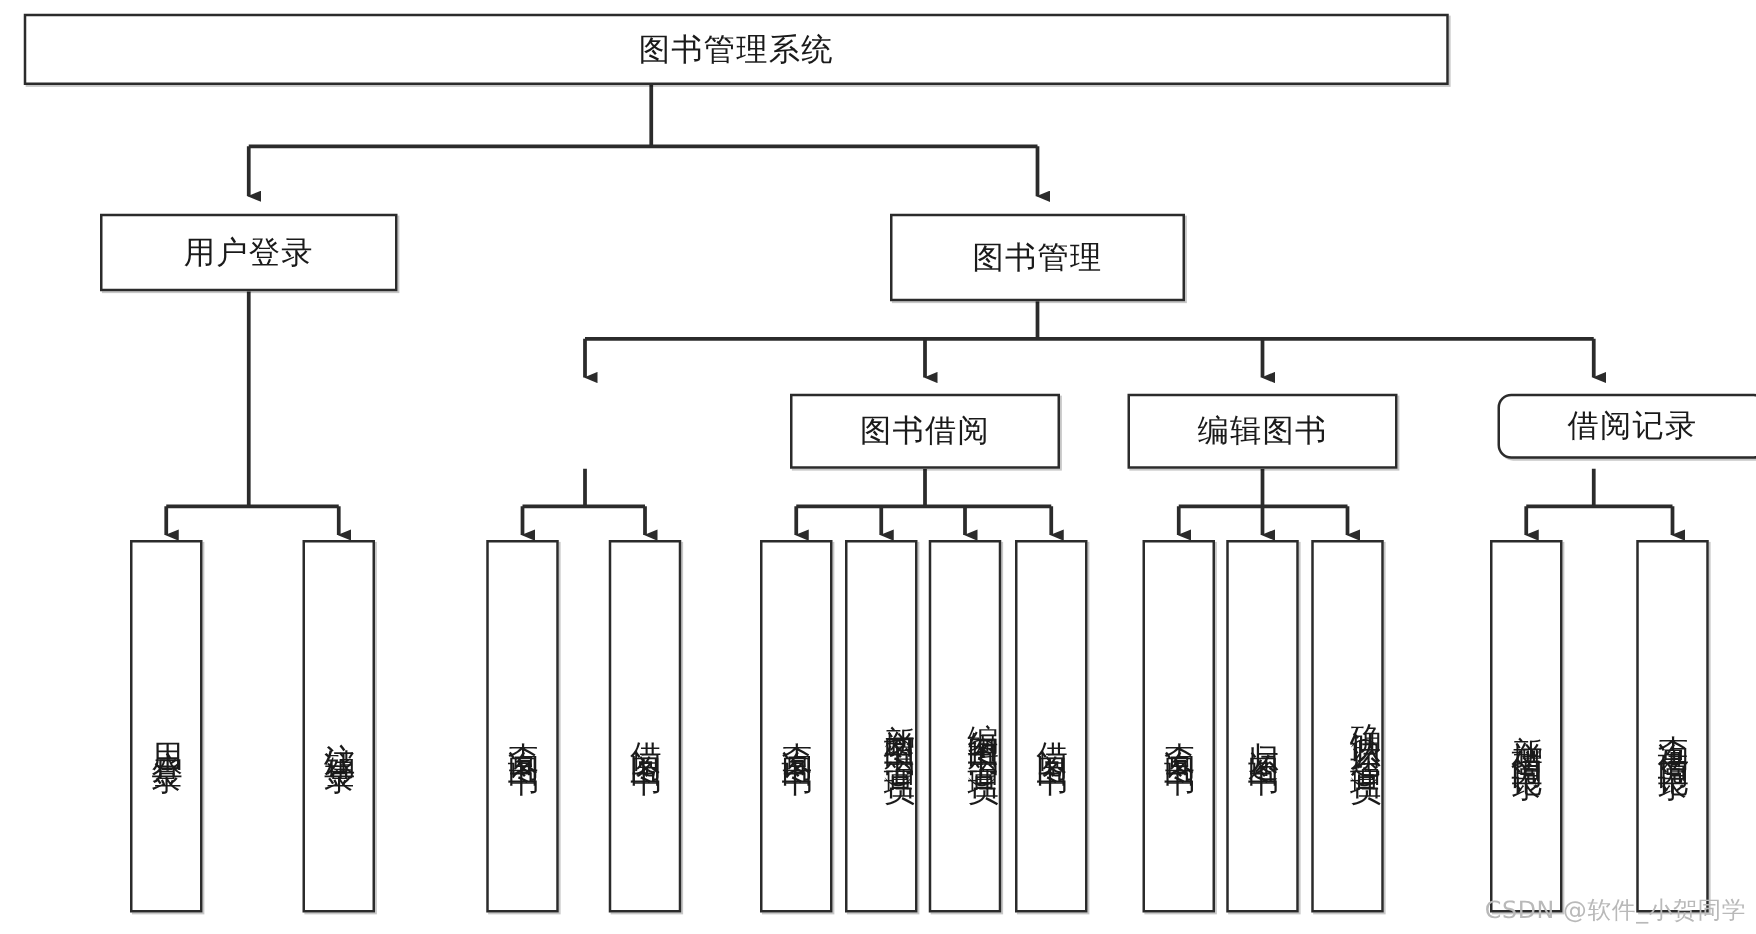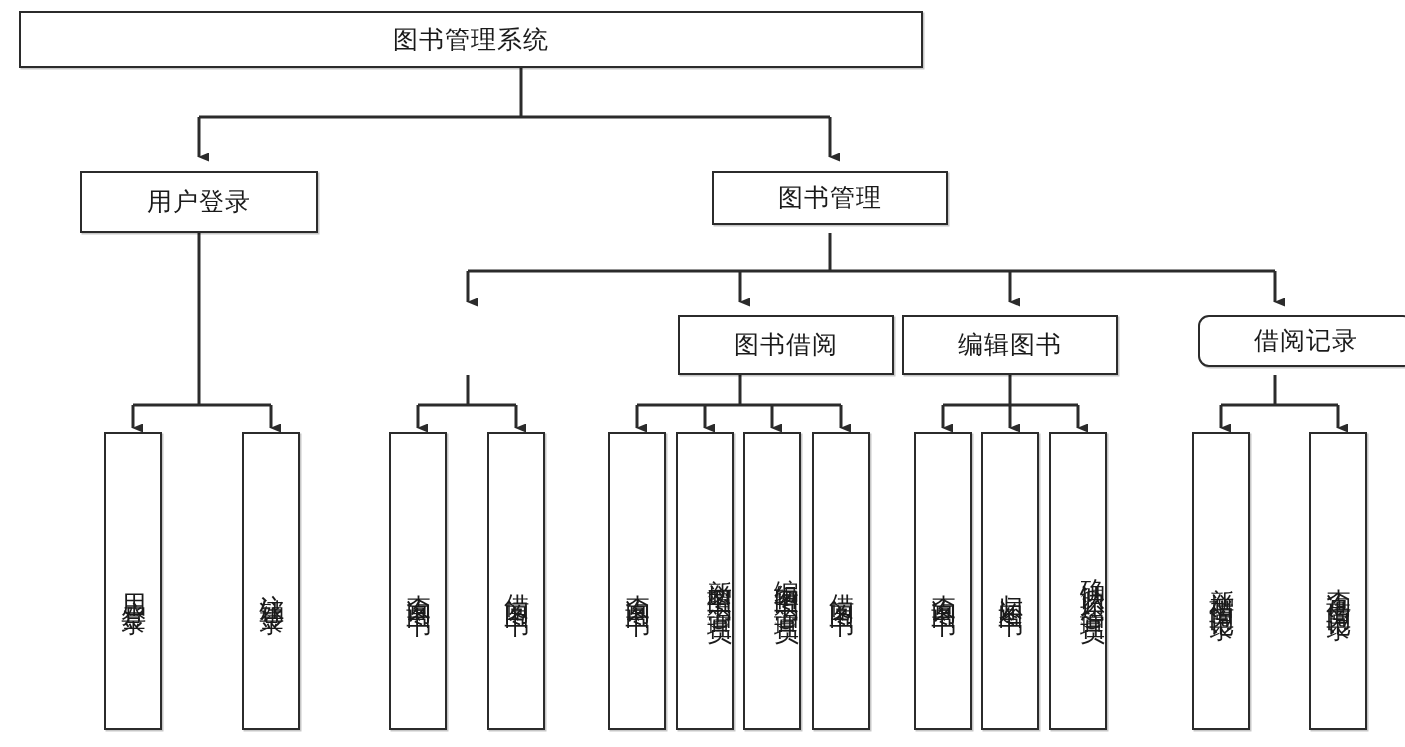--- a/index.html
+++ b/index.html
@@ -115,32 +115,32 @@
       <path d="M1010,405 L1010,428" marker-end="url(#arrow)"></path>
       <path d="M1078,405 L1078,428" marker-end="url(#arrow)"></path>
 
       <path d="M1275,375 L1275,405"></path>
       <path d="M1221,405 L1338,405"></path>
       <path d="M1221,405 L1221,428" marker-end="url(#arrow)"></path>
       <path d="M1338,405 L1338,428" marker-end="url(#arrow)"></path>
     </g>
   </svg>
 
-  <div class="node horizontal" style="left:19px; top:11px; width:904px; height:57px;">
+  <div class="node horizontal" style="left:19px; top:11px; width:1140px; height:57px;">
     <span class="node-label">图书管理系统</span>
   </div>
 
   <div class="node horizontal" style="left:80px; top:171px; width:238px; height:62px;">
     <span class="node-label">用户登录</span>
   </div>
-  <div class="node horizontal" style="left:712px; top:171px; width:236px; height:54px;">
+  <div class="node horizontal" style="left:712px; top:171px; width:236px; height:70px;">
     <span class="node-label">图书管理</span>
   </div>
 
-  <div class="node horizontal" style="left:632px; top:315px; width:216px; height:60px;margin-left:46px;">
+  <div class="node horizontal" style="left:632px; top:315px; width:216px; height:60px;">
     <span class="node-label">图书借阅</span>
   </div>
   <div class="node horizontal" style="left:902px; top:315px; width:216px; height:60px;">
     <span class="node-label">编辑图书</span>
   </div>
   <div class="node horizontal" style="left:1198px; top:315px; width:216px; height:52px;border-radius:11px;">
     <span class="node-label">借阅记录</span>
   </div>
 
   <div class="node vertical centered" style="left:104px; top:432px; width:58px; height:298px;">
@@ -180,14 +180,15 @@
     <span class="node-label">确认归还（管理员）</span>
   </div>
 
   <div class="node vertical centered" style="left:1192px; top:432px; width:58px; height:298px;">
     <span class="node-label">新增借阅记录</span>
   </div>
   <div class="node vertical centered" style="left:1309px; top:432px; width:58px; height:298px;">
     <span class="node-label">查询借阅记录</span>
   </div>
 
+  <div class="watermark">CSDN @软件_小贺同学</div>
 
 </div>
 
 </body></html>

